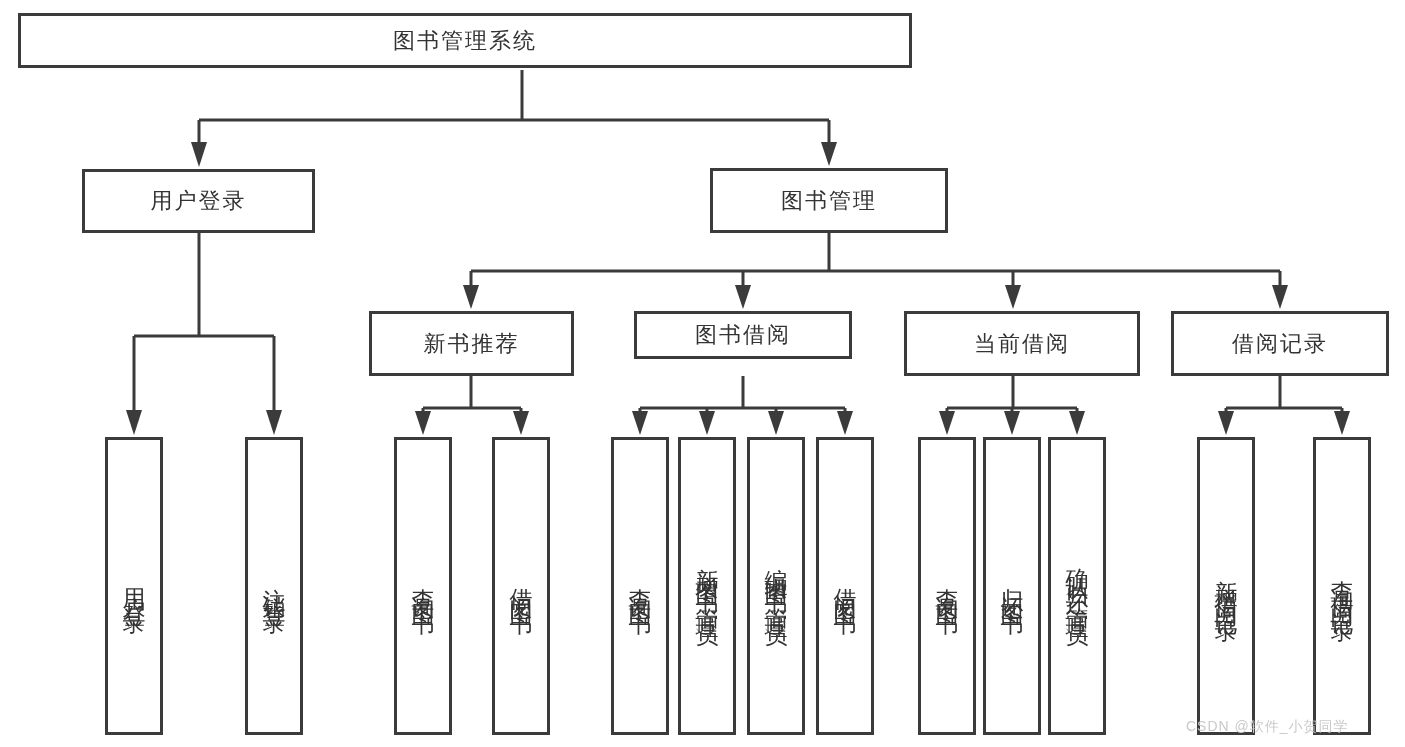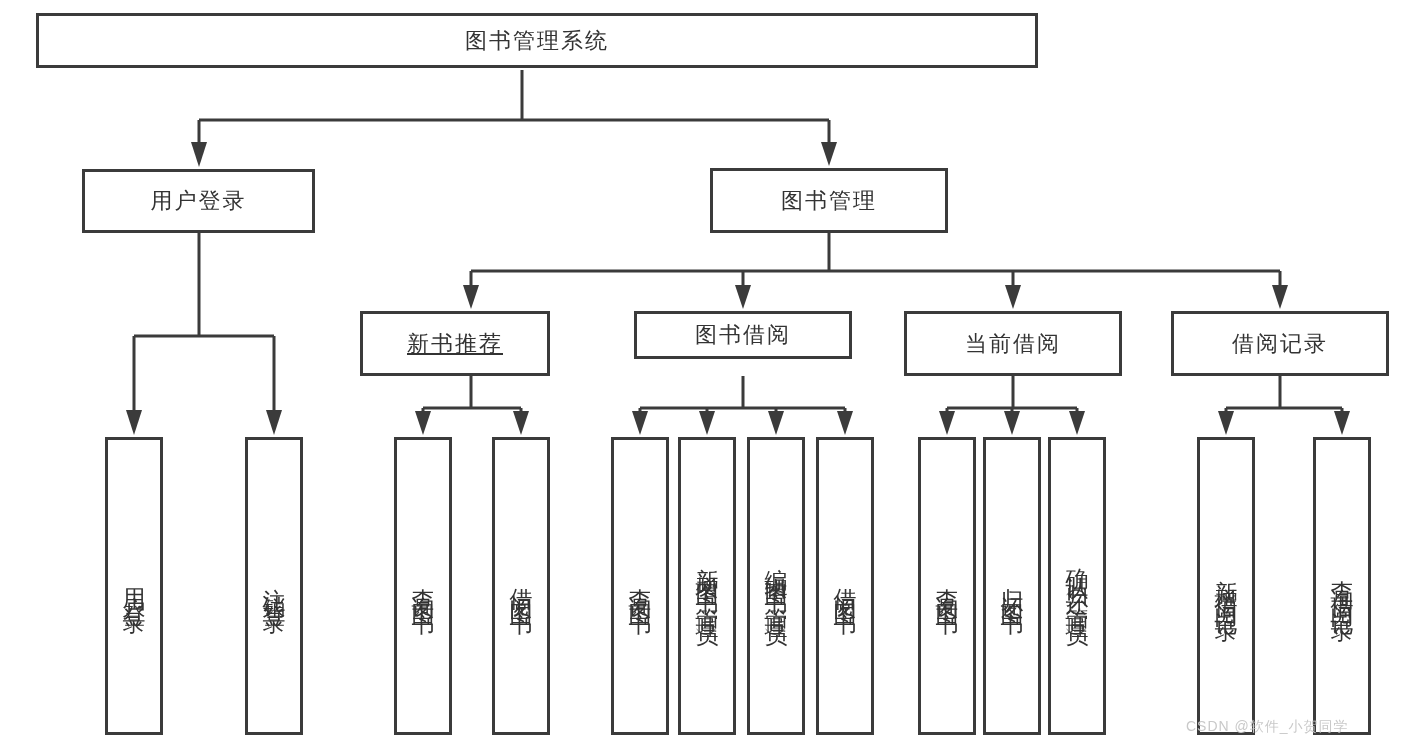--- a/index.html
+++ b/index.html
@@ -111,38 +111,38 @@
       <polygon points="1069,411 1085,411 1077,435"></polygon>
     </g>
 
     <g>
       <path d="M1280 376 V408 M1226 408 H1342 M1226 408 V412 M1342 408 V412"></path>
       <polygon points="1218,411 1234,411 1226,435"></polygon>
       <polygon points="1334,411 1350,411 1342,435"></polygon>
     </g>
   </svg>
 
-  <div class="box" style="left:36px; top:13px; width:1002px; height:55px;">
+  <div class="box" style="left:18px; top:13px; width:894px; height:55px;">
     <span>图书管理系统</span>
   </div>
 
   <div class="box" style="left:82px; top:169px; width:233px; height:64px;">
     <span>用户登录</span>
   </div>
   <div class="box" style="left:710px; top:168px; width:238px; height:65px;">
     <span>图书管理</span>
   </div>
 
-  <div class="box" style="left:360px; top:311px; width:190px; height:65px;text-decoration:underline;">
+  <div class="box" style="left:369px; top:311px; width:205px; height:65px;">
     <span>新书推荐</span>
   </div>
   <div class="box" style="left:634px; top:311px; width:218px; height:48px;">
     <span>图书借阅</span>
   </div>
-  <div class="box" style="left:904px; top:311px; width:218px; height:65px;font-family:Liberation Serif, serif;">
+  <div class="box" style="left:904px; top:311px; width:236px; height:65px;font-family:Liberation Serif, serif;">
     <span>当前借阅</span>
   </div>
   <div class="box" style="left:1171px; top:311px; width:218px; height:65px;">
     <span>借阅记录</span>
   </div>
 
   <div class="box leaf" style="left:105px; top:437px; width:58px; height:298px;">
     <span>用户登录</span>
   </div>
   <div class="box leaf" style="left:245px; top:437px; width:58px; height:298px;">

